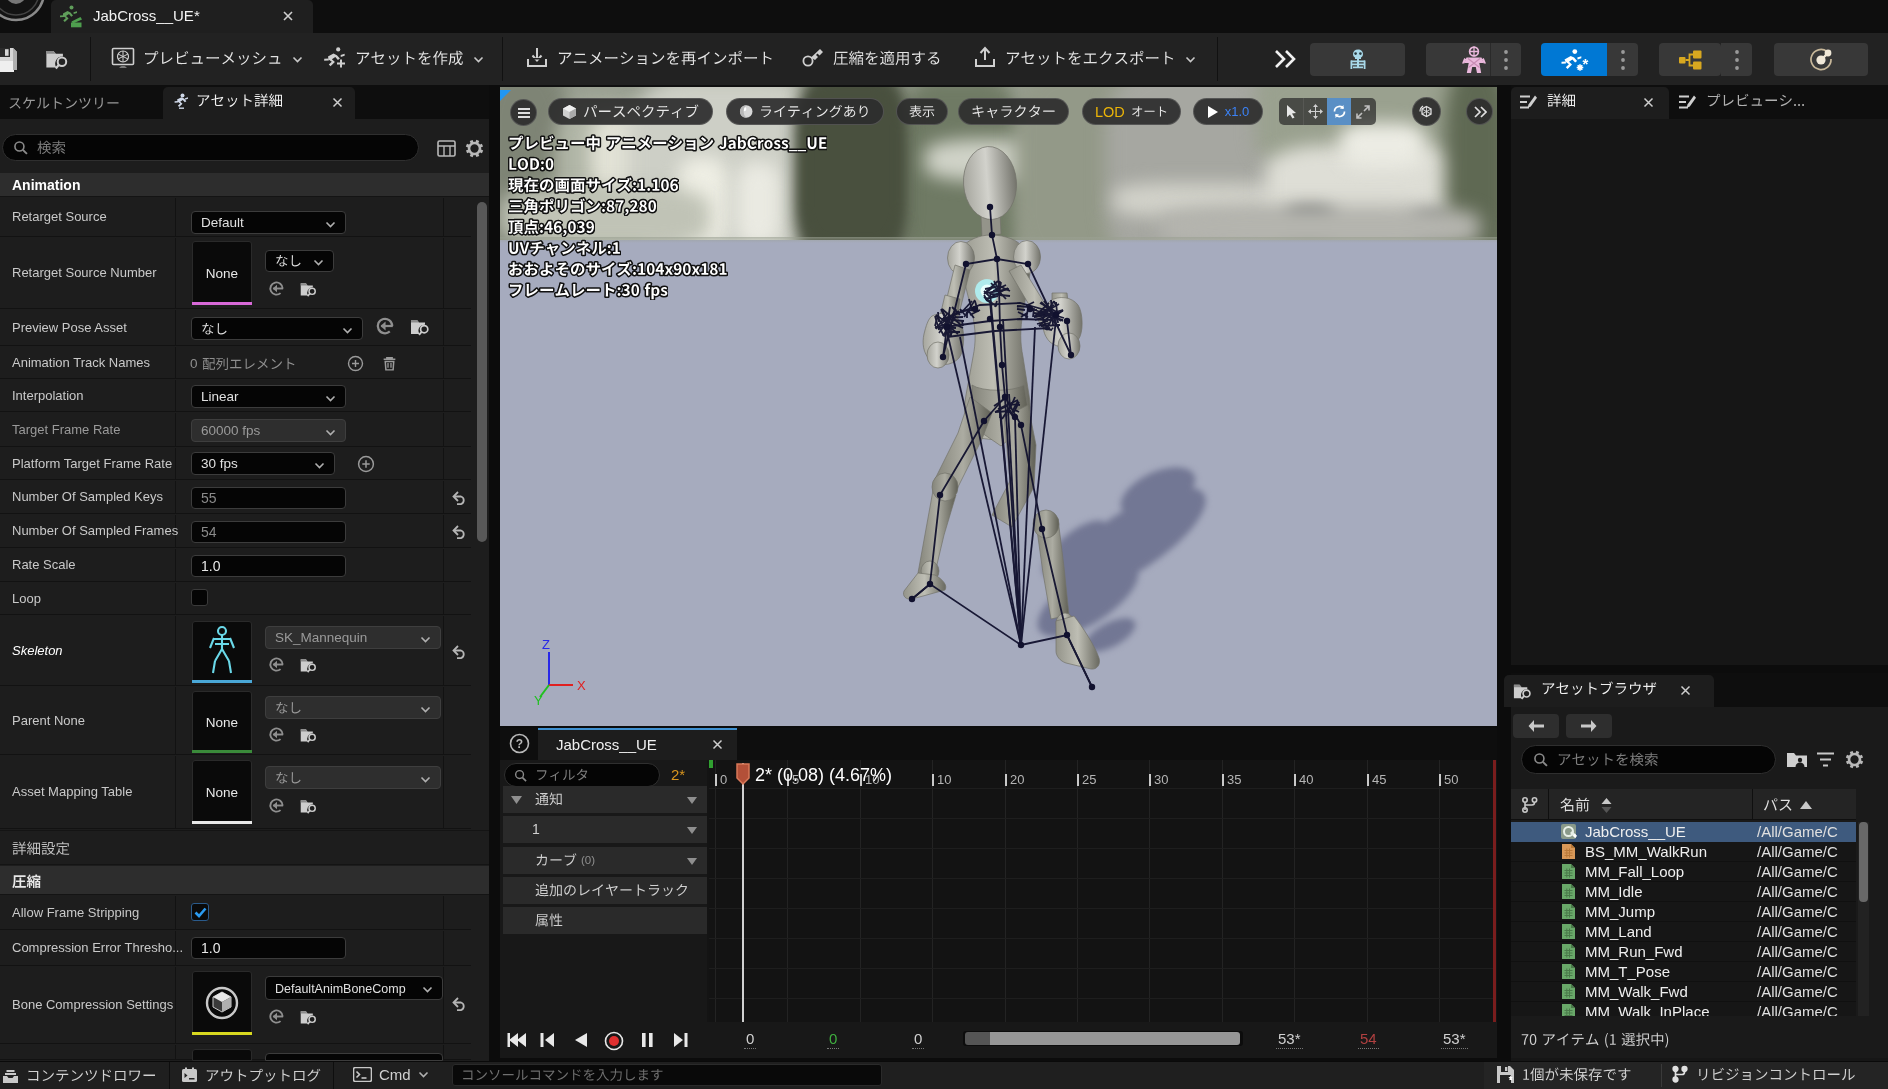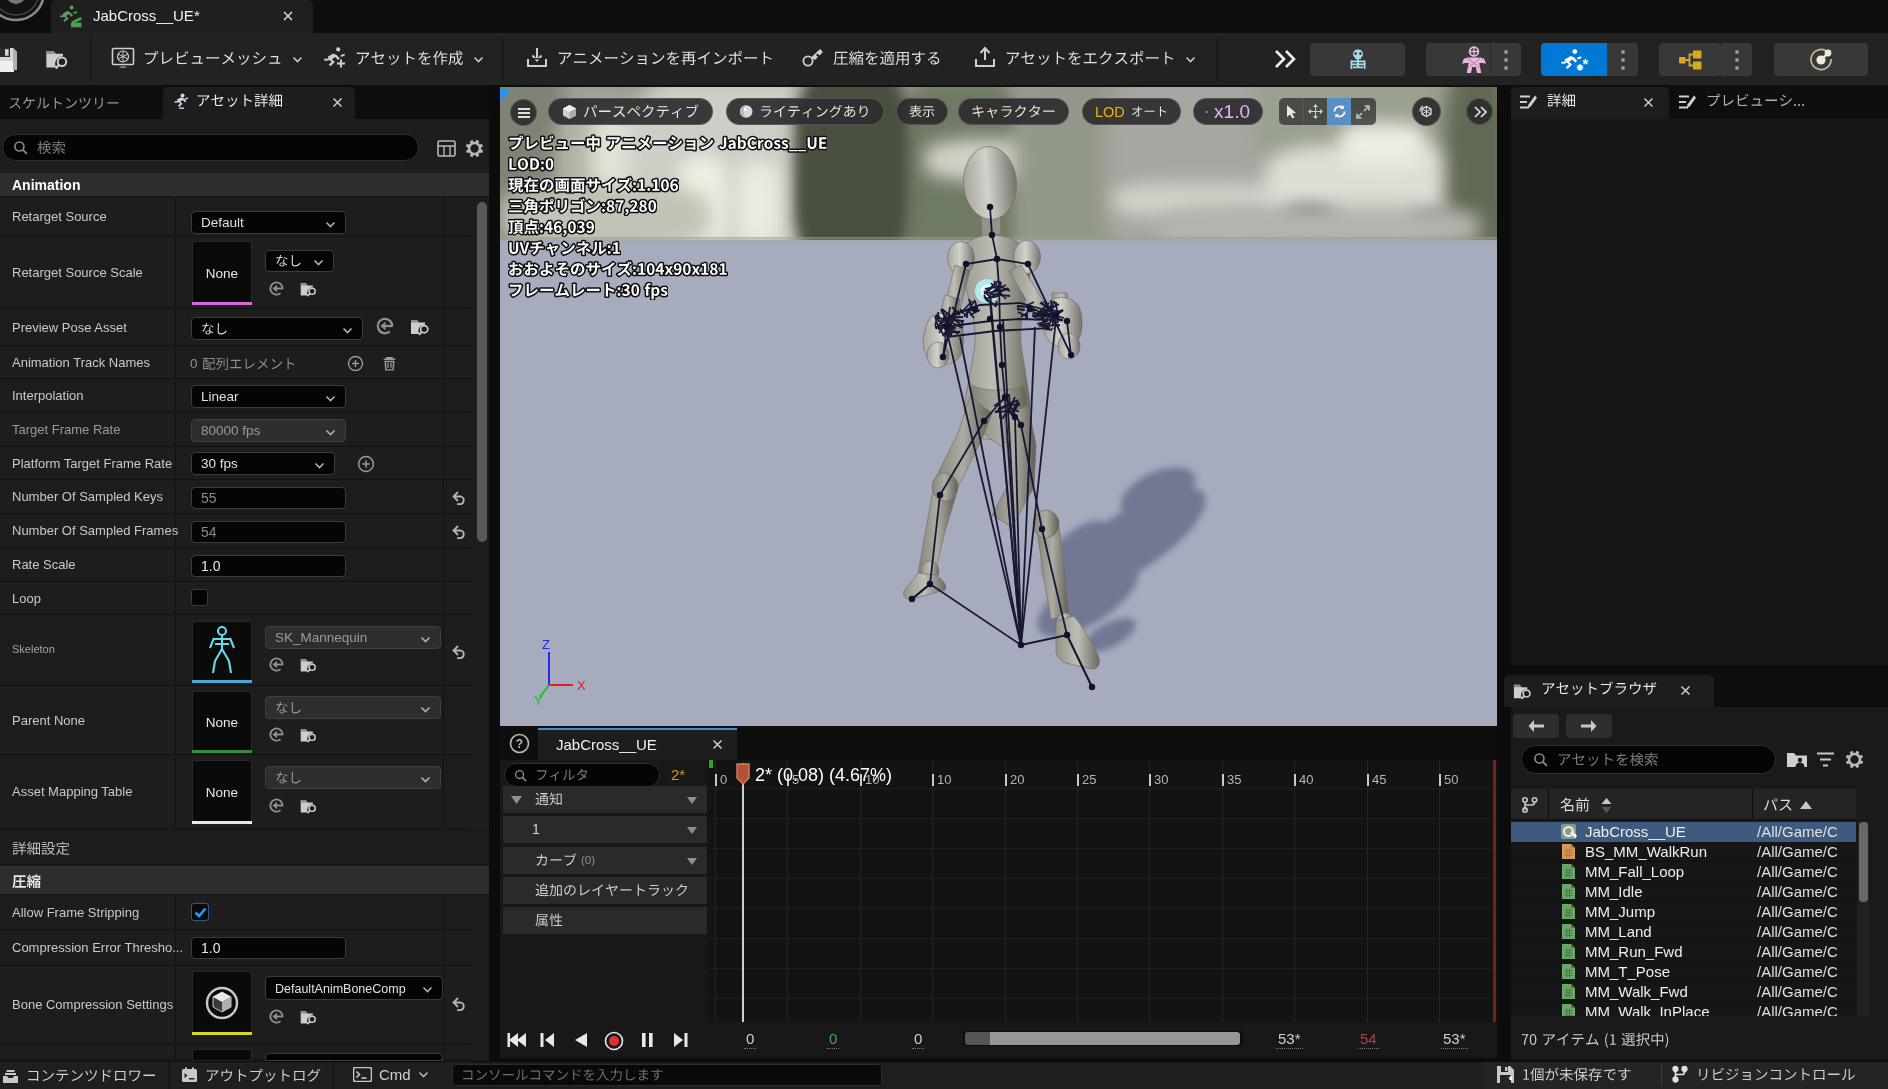--- a/index.html
+++ b/index.html
@@ -239,21 +239,21 @@
     </svg></div>
 <div class="ab" style="left:0;top:173px;width:489px;height:24px;background:#2d2d2d;border-bottom:1px solid #141414;"></div>
 <div class="ab txt" style="left:12px;top:177px;color:#fff;font-weight:bold;">Animation</div>
 <div class="ab" style="left:0;top:198px;width:471px;height:39px;background:#1d1d1d;border-bottom:1px solid #121212;"></div>
 <div class="ab" style="left:175px;top:198px;width:1px;height:39px;background:#121212;"></div>
 <div class="ab" style="left:443px;top:198px;width:1px;height:39px;background:#121212;"></div>
 <div class="ab txt" style="left:12px;top:209px;color:#c9c9c9;max-width:176px;font-size:13px;">Retarget Source</div>
 <div class="ab" style="left:0;top:238px;width:471px;height:71px;background:#1d1d1d;border-bottom:1px solid #121212;"></div>
 <div class="ab" style="left:175px;top:238px;width:1px;height:71px;background:#121212;"></div>
 <div class="ab" style="left:443px;top:238px;width:1px;height:71px;background:#121212;"></div>
-<div class="ab txt" style="left:12px;top:265px;color:#c9c9c9;max-width:176px;font-size:13px;">Retarget Source Scale</div>
+<div class="ab txt" style="left:12px;top:265px;color:#c9c9c9;max-width:176px;font-size:13px;">Retarget Source Number</div>
 <div class="ab" style="left:0;top:310px;width:471px;height:36px;background:#1d1d1d;border-bottom:1px solid #121212;"></div>
 <div class="ab" style="left:175px;top:310px;width:1px;height:36px;background:#121212;"></div>
 <div class="ab" style="left:443px;top:310px;width:1px;height:36px;background:#121212;"></div>
 <div class="ab txt" style="left:12px;top:320px;color:#c9c9c9;max-width:176px;font-size:13px;">Preview Pose Asset</div>
 <div class="ab" style="left:0;top:347px;width:471px;height:32px;background:#1d1d1d;border-bottom:1px solid #121212;"></div>
 <div class="ab" style="left:175px;top:347px;width:1px;height:32px;background:#121212;"></div>
 <div class="ab" style="left:443px;top:347px;width:1px;height:32px;background:#121212;"></div>
 <div class="ab txt" style="left:12px;top:355px;color:#c9c9c9;max-width:176px;font-size:13px;">Animation Track Names</div>
 <div class="ab" style="left:0;top:380px;width:471px;height:32px;background:#1d1d1d;border-bottom:1px solid #121212;"></div>
 <div class="ab" style="left:175px;top:380px;width:1px;height:32px;background:#121212;"></div>
@@ -279,21 +279,21 @@
 <div class="ab" style="left:175px;top:549px;width:1px;height:33px;background:#121212;"></div>
 <div class="ab" style="left:443px;top:549px;width:1px;height:33px;background:#121212;"></div>
 <div class="ab txt" style="left:12px;top:557px;color:#c9c9c9;max-width:176px;font-size:13px;">Rate Scale</div>
 <div class="ab" style="left:0;top:583px;width:471px;height:32px;background:#1d1d1d;border-bottom:1px solid #121212;"></div>
 <div class="ab" style="left:175px;top:583px;width:1px;height:32px;background:#121212;"></div>
 <div class="ab" style="left:443px;top:583px;width:1px;height:32px;background:#121212;"></div>
 <div class="ab txt" style="left:12px;top:591px;color:#c9c9c9;max-width:176px;font-size:13px;">Loop</div>
 <div class="ab" style="left:0;top:616px;width:471px;height:70px;background:#1d1d1d;border-bottom:1px solid #121212;"></div>
 <div class="ab" style="left:175px;top:616px;width:1px;height:70px;background:#121212;"></div>
 <div class="ab" style="left:443px;top:616px;width:1px;height:70px;background:#121212;"></div>
-<div class="ab txt" style="left:12px;top:643px;color:#a3a3a3;max-width:176px;font-size:11px;">Skeleton</div>
+<div class="ab txt" style="left:12px;top:643px;color:#ffffff;max-width:176px;font-size:13px;font-style:italic;">Skeleton</div>
 <div class="ab" style="left:0;top:687px;width:471px;height:68px;background:#1d1d1d;border-bottom:1px solid #121212;"></div>
 <div class="ab" style="left:175px;top:687px;width:1px;height:68px;background:#121212;"></div>
 <div class="ab" style="left:443px;top:687px;width:1px;height:68px;background:#121212;"></div>
 <div class="ab txt" style="left:12px;top:713px;color:#c9c9c9;max-width:176px;font-size:13px;">Parent None</div>
 <div class="ab" style="left:0;top:756px;width:471px;height:73px;background:#1d1d1d;border-bottom:1px solid #121212;"></div>
 <div class="ab" style="left:175px;top:756px;width:1px;height:73px;background:#121212;"></div>
 <div class="ab" style="left:443px;top:756px;width:1px;height:73px;background:#121212;"></div>
 <div class="ab txt" style="left:12px;top:784px;color:#c9c9c9;max-width:176px;font-size:13px;">Asset Mapping Table</div>
 <div class="ab" style="left:0;top:830px;width:489px;height:35px;background:#1d1d1d;border-bottom:1px solid #141414;border-top:1px solid #141414;"></div>
 <div class="ab" style="left:12px;top:839px;"><svg style="width:58.0px;height:18.9px;vertical-align:-4.06px;" viewBox="0 -1020.0 4000 1300.0">
@@ -385,21 +385,21 @@
 <path d="M4 6.2 4.6 14h6.8L12 6.2z" fill="none" stroke="#9a9a9a" stroke-width="1.4"></path>
 <path d="M6.6 7.5v4.5M9.4 7.5v4.5" stroke="#9a9a9a" stroke-width="1.2"></path>
     </svg></div>
 <div class="ab" style="left:191px;top:385px;width:155px;height:23px;background:#050505;border:1px solid #3c3c3c;border-radius:4px;display:flex;align-items:center;padding:0 9px;">
     <span style="font-size:13.5px;color:#e0e0e0">Linear</span>
     <span style="margin-left:auto"><svg width="11" height="7" viewBox="0 0 11 7">
         <path d="M1.5 1.5 5.5 5.5 9.5 1.5" stroke="#b0b0b0" stroke-width="1.6" fill="none"></path>
       </svg></span>
   </div>
 <div class="ab" style="left:191px;top:419px;width:155px;height:23px;background:#2e2e2e;border:1px solid #3e3e3e;border-radius:4px;display:flex;align-items:center;padding:0 9px;">
-    <span style="font-size:13.5px;color:#9a9a9a">80000 fps</span>
+    <span style="font-size:13.5px;color:#9a9a9a">60000 fps</span>
     <span style="margin-left:auto"><svg width="11" height="7" viewBox="0 0 11 7">
         <path d="M1.5 1.5 5.5 5.5 9.5 1.5" stroke="#b0b0b0" stroke-width="1.6" fill="none"></path>
       </svg></span>
   </div>
 <div class="ab" style="left:191px;top:452px;width:144px;height:23px;background:#050505;border:1px solid #3c3c3c;border-radius:4px;display:flex;align-items:center;padding:0 9px;">
     <span style="font-size:13.5px;color:#e0e0e0">30 fps</span>
     <span style="margin-left:auto"><svg width="11" height="7" viewBox="0 0 11 7">
         <path d="M1.5 1.5 5.5 5.5 9.5 1.5" stroke="#b0b0b0" stroke-width="1.6" fill="none"></path>
       </svg></span>
   </div>
@@ -853,21 +853,21 @@
 <div class="pill" style="left:582px;top:11px;width:99px;">
       <span style="font-size:14.5px;color:#eab308">LOD</span>
       <svg style="width:43.5px;height:18.9px;vertical-align:-4.06px;" viewBox="0 -1020.0 3000 1300.0">
         <path d="M86 -141 144 -76C323 -171 498 -333 581 -451L584 -88C584 -61 576 -48 547 -48C510 -48 454 -52 406 -60L413 22C462 26 521 28 573 28C633 28 664 0 664 -52C663 -177 660 -376 657 -526H816C840 -526 875 -525 898 -524V-608C878 -606 839 -602 813 -602H656L654 -699C654 -727 656 -755 660 -783H567C571 -762 573 -737 576 -699L579 -602H215C184 -602 152 -605 123 -608V-523C154 -525 183 -526 217 -526H546C467 -406 289 -240 86 -141Z M1102 -433V-335C1133 -338 1186 -340 1241 -340C1316 -340 1715 -340 1790 -340C1835 -340 1877 -336 1897 -335V-433C1875 -431 1839 -428 1789 -428C1715 -428 1315 -428 1241 -428C1185 -428 1132 -431 1102 -433Z M2337 -88C2337 -51 2335 -2 2330 30H2427C2423 -3 2421 -57 2421 -88L2420 -418C2531 -383 2704 -316 2813 -257L2847 -342C2742 -395 2552 -467 2420 -507V-670C2420 -700 2424 -743 2427 -774H2329C2335 -743 2337 -698 2337 -670C2337 -586 2337 -144 2337 -88Z" fill="#e8e8e8"></path>
       </svg>
     </div>
 <div class="pill" style="left:693px;top:11px;width:70px;">
       <svg width="12" height="14" viewBox="0 0 12 14">
         <path d="M1 1l10 6-10 6z" fill="#fff"></path>
       </svg>
-      <span style="font-size:19px;color:#f0abfc">x1.0</span>
+      <span style="font-size:13px;color:#3b82f6">x1.0</span>
     </div>
 <div class="ab" style="left:779px;top:11px;width:97px;height:27px;background:rgba(42,42,42,0.72);border-radius:5px;display:flex;">
       <div style="width:24px;display:flex;align-items:center;justify-content:center;">
         <svg width="13" height="15" viewBox="0 0 13 15">
           <path d="M2 1l9 8-4 .5 2.5 4-2 1-2.5-4L2 13z" fill="#e8e8e8"></path>
         </svg>
       </div>
       <div style="width:24px;display:flex;align-items:center;justify-content:center;border-left:1px solid rgba(120,120,120,0.3);">
         <svg width="15" height="15" viewBox="0 0 15 15">
           <path d="M7.5 0l2.5 3h-5zM7.5 15l2.5-3h-5zM0 7.5l3-2.5v5zM15 7.5l-3-2.5v5zM7 3h1v9H7zM3 7h9v1H3z" fill="#cfcfcf"></path>

